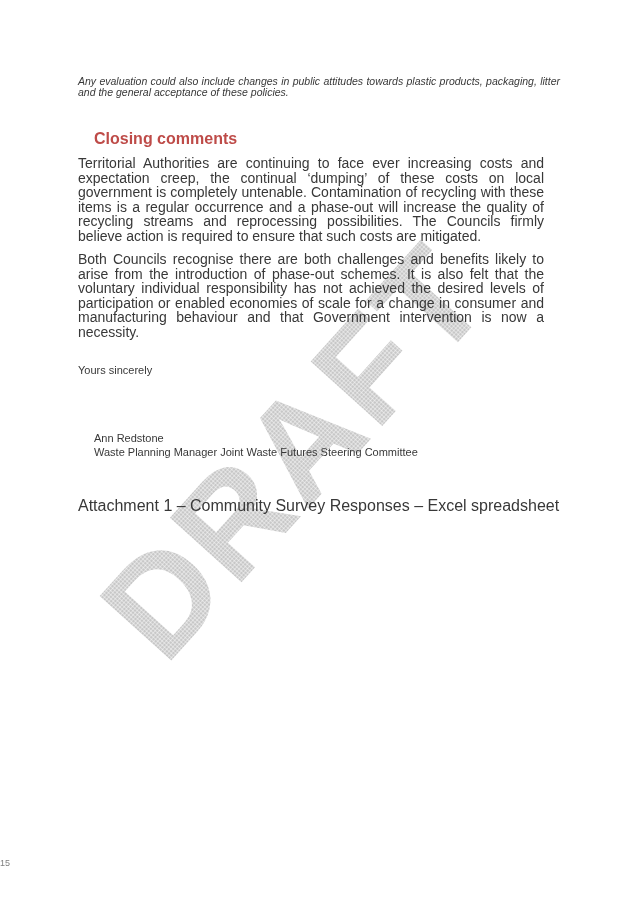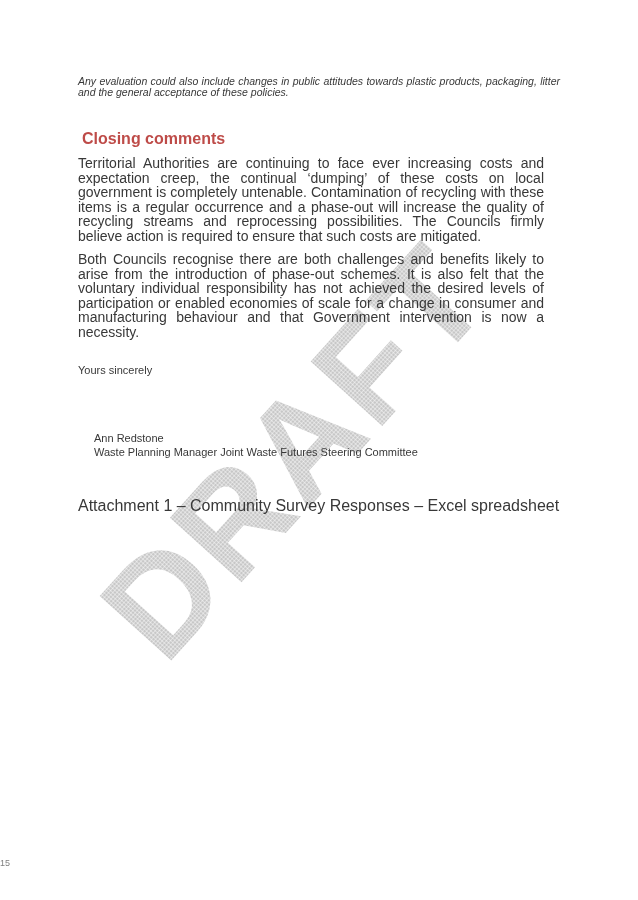--- a/index.html
+++ b/index.html
@@ -40,21 +40,21 @@
     z-index: 1;
   }
   .intro {
     margin: 76px 0 0 0;
     font-style: italic;
     font-size: 10.5px;
     line-height: 11px;
     text-align: justify;
   }
   .heading {
-    margin: 31px 0 0 4px;
+    margin: 31px 0 0 16px;
     font-size: 16px;
     line-height: 19px;
     font-weight: bold;
     color: #be4b48;
   }
   .body-para {
     margin: 9px 16px 0 0;
     font-size: 14px;
     line-height: 14.5px;
     text-align: justify;

